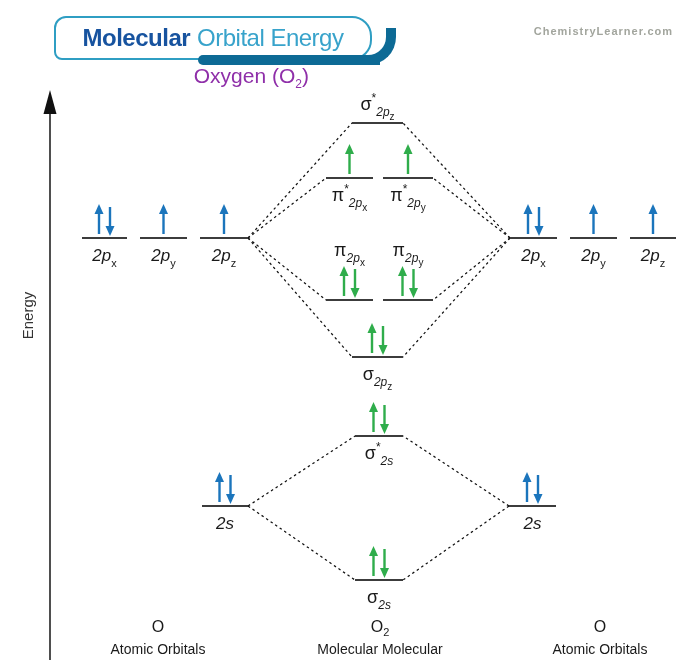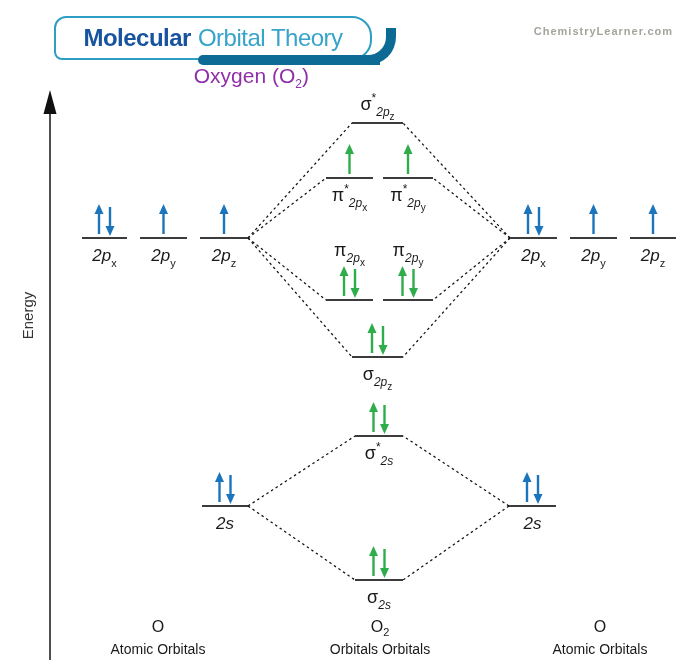--- a/index.html
+++ b/index.html
@@ -32,21 +32,21 @@
   .f-line2{font-size:14px;}
   svg#diagram{position:absolute;left:0;top:0;}
 </style>
 </head>
 <body>
 
 <div class="stage">
 
   <div class="banner">
     <span class="t1">Molecular</span>
-    <span class="t2">Orbital Theory</span>
+    <span class="t2">Orbital Energy</span>
     <div class="swoosh">
         <div class="swoosh-hook"></div>
       </div>
   </div>
 
   <div class="watermark">ChemistryLearner.com</div>
 
   <div class="subtitle"><span>Oxygen (O</span><sub>2</sub><span>)</span></div>
 
   <div class="energy-label">Energy</div>
@@ -181,20 +181,20 @@
         <text x="379" y="603" text-anchor="middle" fill="#1a1a1a" font-family="&quot;Liberation Sans&quot;, sans-serif"><tspan font-size="18" dy="0">σ</tspan><tspan font-size="12" font-style="italic" dy="6">2s</tspan></text>
       </g>
     </svg>
 
   <div class="footer-col f-left">
     <div class="f-sym"><span>O</span><sub></sub></div>
     <div class="f-line2">Atomic Orbitals</div>
   </div>
   <div class="footer-col f-center">
     <div class="f-sym"><span>O</span><sub>2</sub></div>
-    <div class="f-line2">Orbitals Orbitals</div>
+    <div class="f-line2">Molecular Molecular</div>
   </div>
   <div class="footer-col f-right">
     <div class="f-sym"><span>O</span><sub></sub></div>
     <div class="f-line2">Atomic Orbitals</div>
   </div>
 
 </div>
 
 </body></html>

